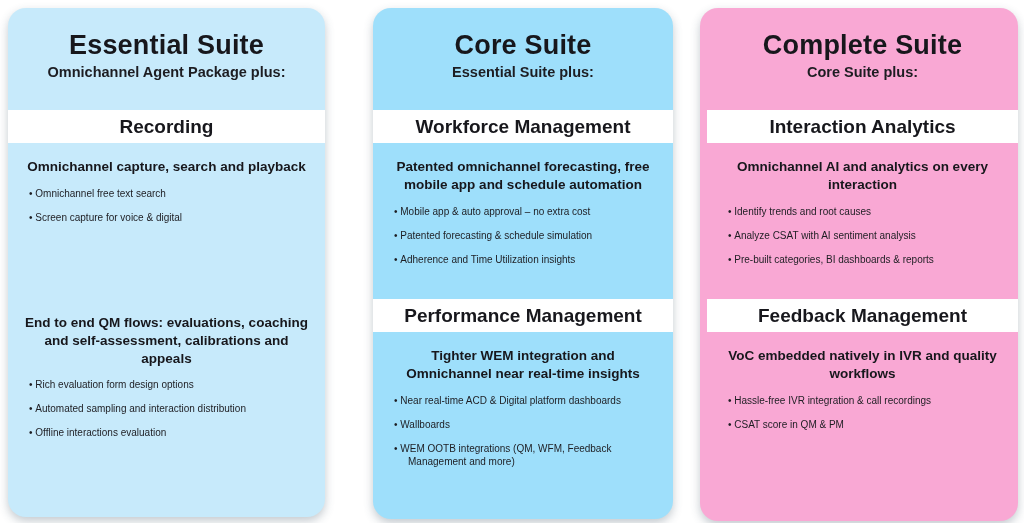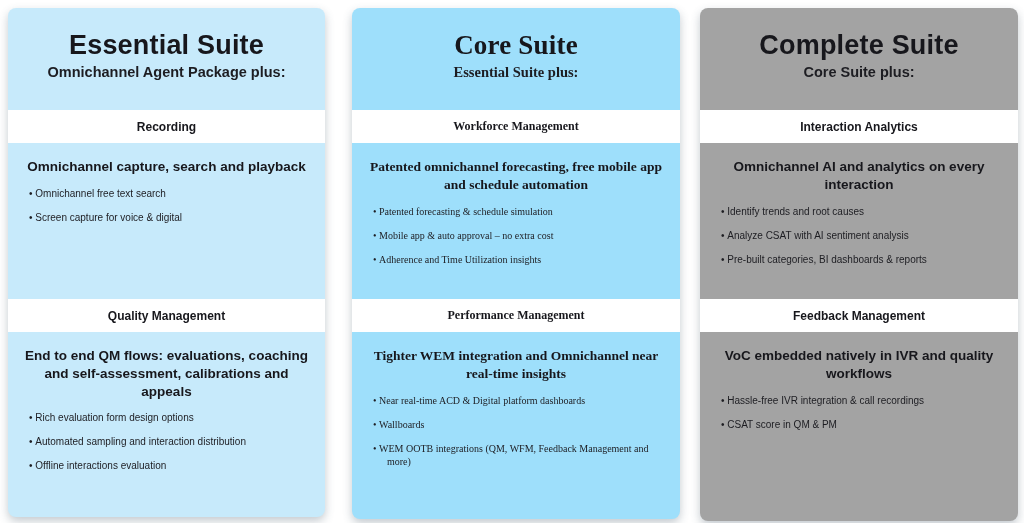--- a/index.html
+++ b/index.html
@@ -11,28 +11,28 @@
   .stage {
     position: relative;
     width: 1024px;
     height: 523px;
     background: #ffffff;
     overflow: hidden;
   }
   .card {
     position: absolute;
     top: 8px;
-    border-radius: 8px;
+    border-radius: 18px;
     box-shadow: 0 4px 10px rgba(60, 80, 95, 0.30);
     overflow: hidden;
     display: flex;
     flex-direction: column;
   }
   .card-1 { left: 8px;   width: 317px; height: 509px; }
-  .card-2 { left: 352px; width: 328px; height: 511px; font-family: Liberation Serif, serif; }
+  .card-2 { left: 373px; width: 300px; height: 511px; }
   .card-3 { left: 700px; width: 318px; height: 513px; }
 
   .card-header {
     height: 102px;
     flex: none;
     padding-top: 22px;
     text-align: center;
   }
   .card-title {
     font-size: 27px;
@@ -49,21 +49,21 @@
 
   .section-bar {
     height: 33px;
     flex: none;
     background: #ffffff;
     display: flex;
     align-items: center;
     justify-content: center;
   }
   .section-bar .section-title {
-    font-size: 12px;
+    font-size: 19px;
     font-weight: 700;
     color: #17171c;
   }
 
   .section-content {
     padding: 9px 15px 0 15px;
   }
   .section-content.first { height: 156px; flex: none; overflow: hidden; }
   .section-content.second { flex: 1; }
 
@@ -105,23 +105,20 @@
       <span class="section-title">Recording</span>
     </div>
     <div class="section-content first">
       <div class="section-intro">Omnichannel capture, search and playback</div>
       <ul class="bullets">
         <li>Omnichannel free text search</li>
         <li>Screen capture for voice &amp; digital</li>
       </ul>
     </div>
 
-    <div class="section-bar">
-      <span class="section-title">Quality Management</span>
-    </div>
     <div class="section-content second">
       <div class="section-intro">End to end QM flows: evaluations, coaching and self-assessment, calibrations and appeals</div>
       <ul class="bullets">
         <li>Rich evaluation form design options</li>
         <li>Automated sampling and interaction distribution</li>
         <li>Offline interactions evaluation</li>
       </ul>
     </div>
   </div>
 
@@ -130,40 +127,40 @@
       <div class="card-title">Core Suite</div>
       <div class="card-subtitle">Essential Suite plus:</div>
     </div>
 
     <div class="section-bar">
       <span class="section-title">Workforce Management</span>
     </div>
     <div class="section-content first">
       <div class="section-intro">Patented omnichannel forecasting, free mobile app and schedule automation</div>
       <ul class="bullets">
+        <li>Mobile app &amp; auto approval – no extra cost</li>
         <li>Patented forecasting &amp; schedule simulation</li>
-        <li>Mobile app &amp; auto approval – no extra cost</li>
         <li>Adherence and Time Utilization insights</li>
       </ul>
     </div>
 
     <div class="section-bar">
       <span class="section-title">Performance Management</span>
     </div>
     <div class="section-content second">
       <div class="section-intro">Tighter WEM integration and Omnichannel near real-time insights</div>
       <ul class="bullets">
         <li>Near real-time ACD &amp; Digital platform dashboards</li>
         <li>Wallboards</li>
         <li>WEM OOTB integrations (QM, WFM, Feedback Management and more)</li>
       </ul>
     </div>
   </div>
 
-  <div class="card card-3" style="background: #a3a3a3;">
+  <div class="card card-3" style="background: #f9a8d4; padding-left: 7px;">
     <div class="card-header">
       <div class="card-title">Complete Suite</div>
       <div class="card-subtitle">Core Suite plus:</div>
     </div>
 
     <div class="section-bar">
       <span class="section-title">Interaction Analytics</span>
     </div>
     <div class="section-content first">
       <div class="section-intro">Omnichannel AI and analytics on every interaction</div>

